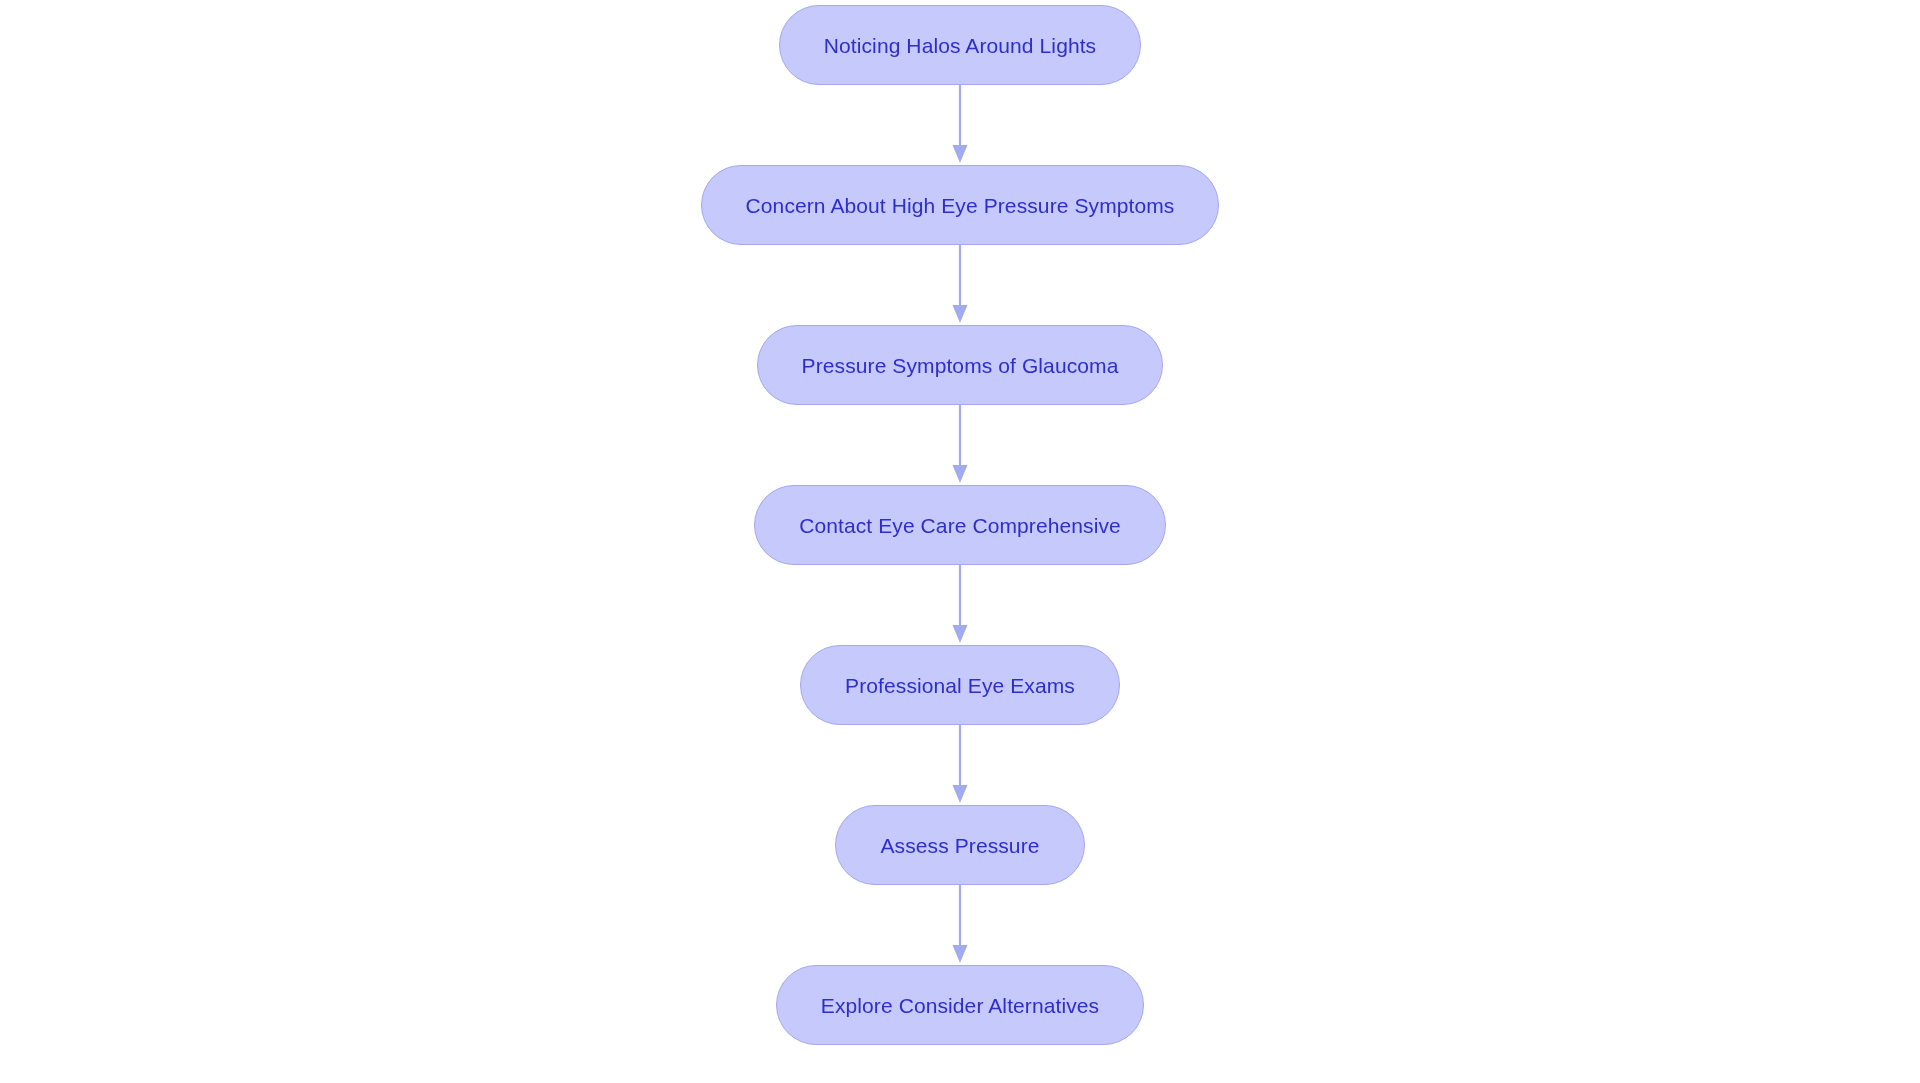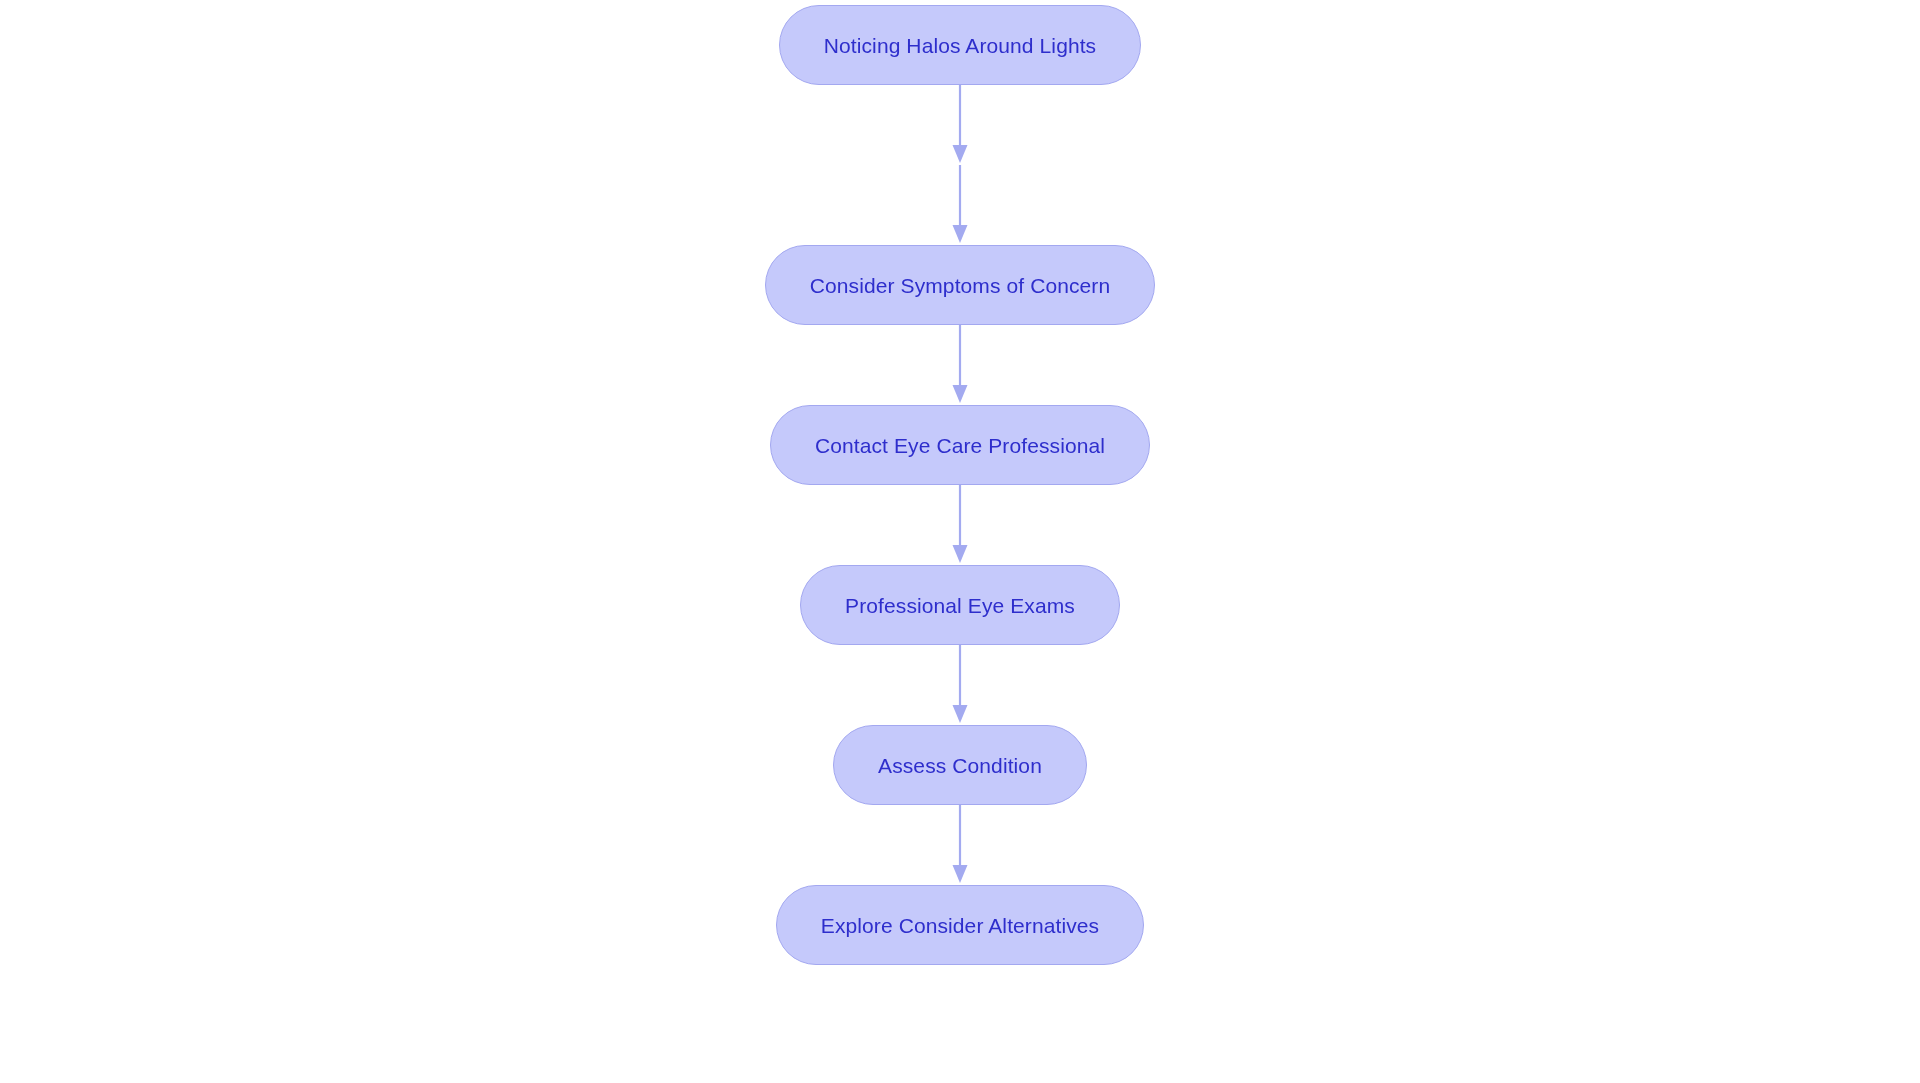--- a/index.html
+++ b/index.html
@@ -82,41 +82,44 @@
       <span class="node-label">Noticing Halos Around Lights</span>
     </div>
 
     <span class="connector">
       <svg viewBox="0 0 24 80" xmlns="http://www.w3.org/2000/svg" aria-hidden="true">
         <line x1="12" y1="0" x2="12" y2="64" stroke="#a3aaf0" stroke-width="2.2"></line>
         <polygon points="12,78 4.5,60 19.5,60" fill="#a3aaf0"></polygon>
       </svg>
     </span>
 
-
-    <span class="connector">
-      <svg viewBox="0 0 24 80" xmlns="http://www.w3.org/2000/svg" aria-hidden="true">
-        <line x1="12" y1="0" x2="12" y2="64" stroke="#a3aaf0" stroke-width="2.2"></line>
-        <polygon points="12,78 4.5,60 19.5,60" fill="#a3aaf0"></polygon>
-      </svg>
-    </span>
-
     <div class="node">
-      <span class="node-label">Consider Symptoms of Concern</span>
+      <span class="node-label">Concern About High Eye Pressure Symptoms</span>
     </div>
 
     <span class="connector">
       <svg viewBox="0 0 24 80" xmlns="http://www.w3.org/2000/svg" aria-hidden="true">
         <line x1="12" y1="0" x2="12" y2="64" stroke="#a3aaf0" stroke-width="2.2"></line>
         <polygon points="12,78 4.5,60 19.5,60" fill="#a3aaf0"></polygon>
       </svg>
     </span>
 
     <div class="node">
-      <span class="node-label">Contact Eye Care Professional</span>
+      <span class="node-label">Pressure Symptoms of Glaucoma</span>
+    </div>
+
+    <span class="connector">
+      <svg viewBox="0 0 24 80" xmlns="http://www.w3.org/2000/svg" aria-hidden="true">
+        <line x1="12" y1="0" x2="12" y2="64" stroke="#a3aaf0" stroke-width="2.2"></line>
+        <polygon points="12,78 4.5,60 19.5,60" fill="#a3aaf0"></polygon>
+      </svg>
+    </span>
+
+    <div class="node">
+      <span class="node-label">Contact Eye Care Comprehensive</span>
     </div>
 
     <span class="connector">
       <svg viewBox="0 0 24 80" xmlns="http://www.w3.org/2000/svg" aria-hidden="true">
         <line x1="12" y1="0" x2="12" y2="64" stroke="#a3aaf0" stroke-width="2.2"></line>
         <polygon points="12,78 4.5,60 19.5,60" fill="#a3aaf0"></polygon>
       </svg>
     </span>
 
     <div class="node">
@@ -124,21 +127,21 @@
     </div>
 
     <span class="connector">
       <svg viewBox="0 0 24 80" xmlns="http://www.w3.org/2000/svg" aria-hidden="true">
         <line x1="12" y1="0" x2="12" y2="64" stroke="#a3aaf0" stroke-width="2.2"></line>
         <polygon points="12,78 4.5,60 19.5,60" fill="#a3aaf0"></polygon>
       </svg>
     </span>
 
     <div class="node">
-      <span class="node-label">Assess Condition</span>
+      <span class="node-label">Assess Pressure</span>
     </div>
 
     <span class="connector">
       <svg viewBox="0 0 24 80" xmlns="http://www.w3.org/2000/svg" aria-hidden="true">
         <line x1="12" y1="0" x2="12" y2="64" stroke="#a3aaf0" stroke-width="2.2"></line>
         <polygon points="12,78 4.5,60 19.5,60" fill="#a3aaf0"></polygon>
       </svg>
     </span>
 
     <div class="node">

